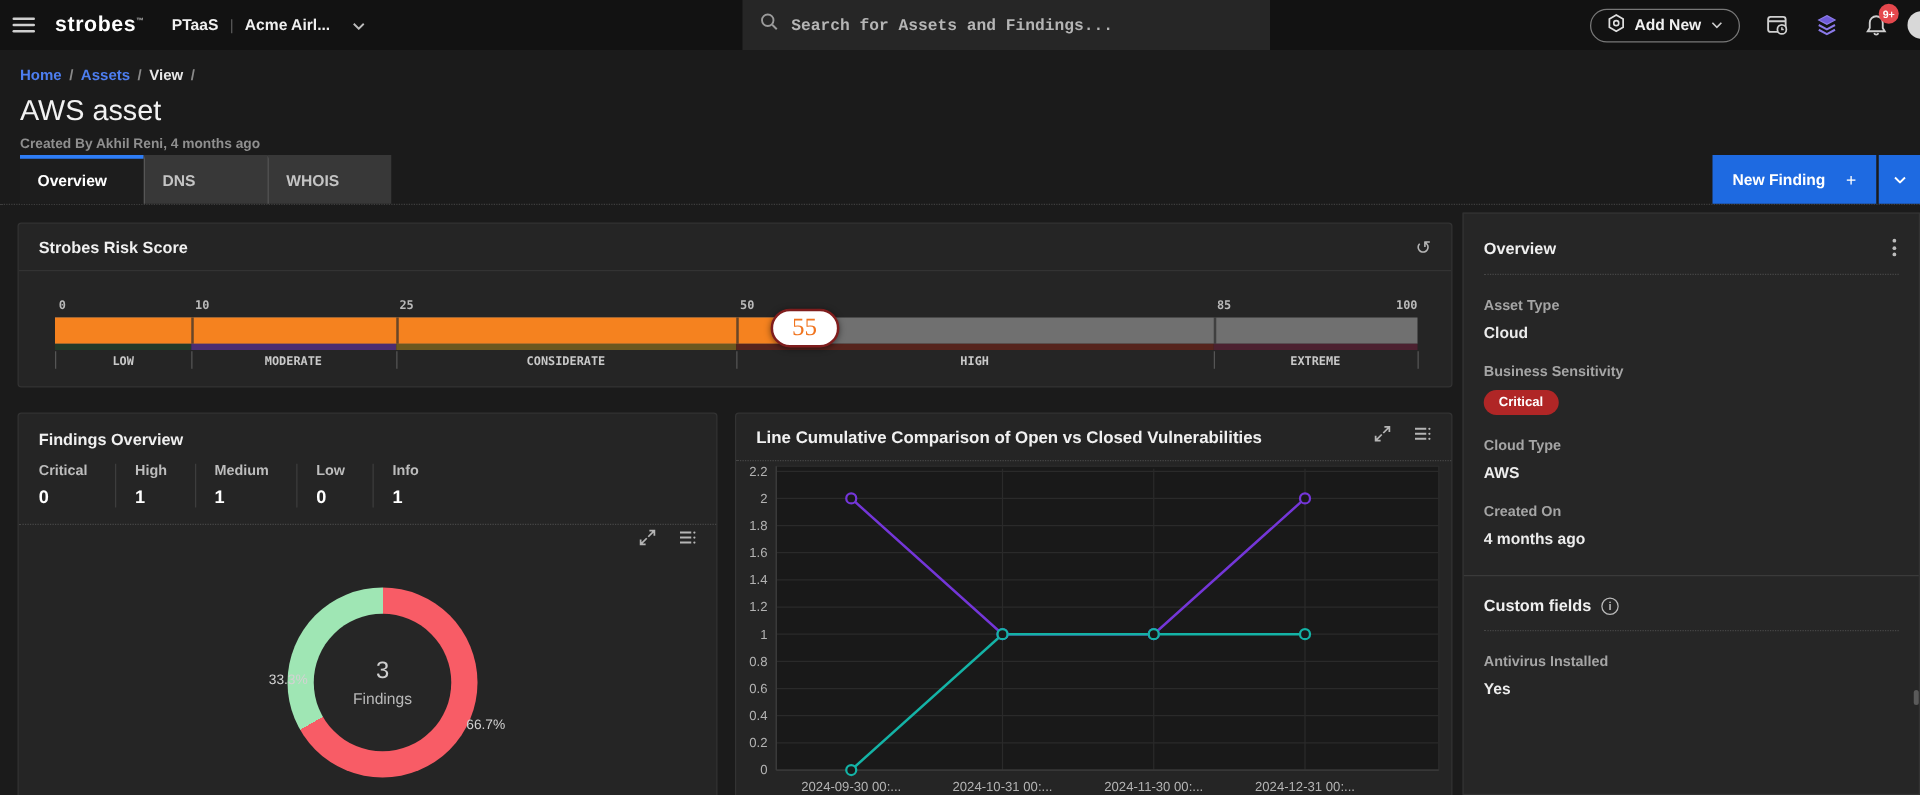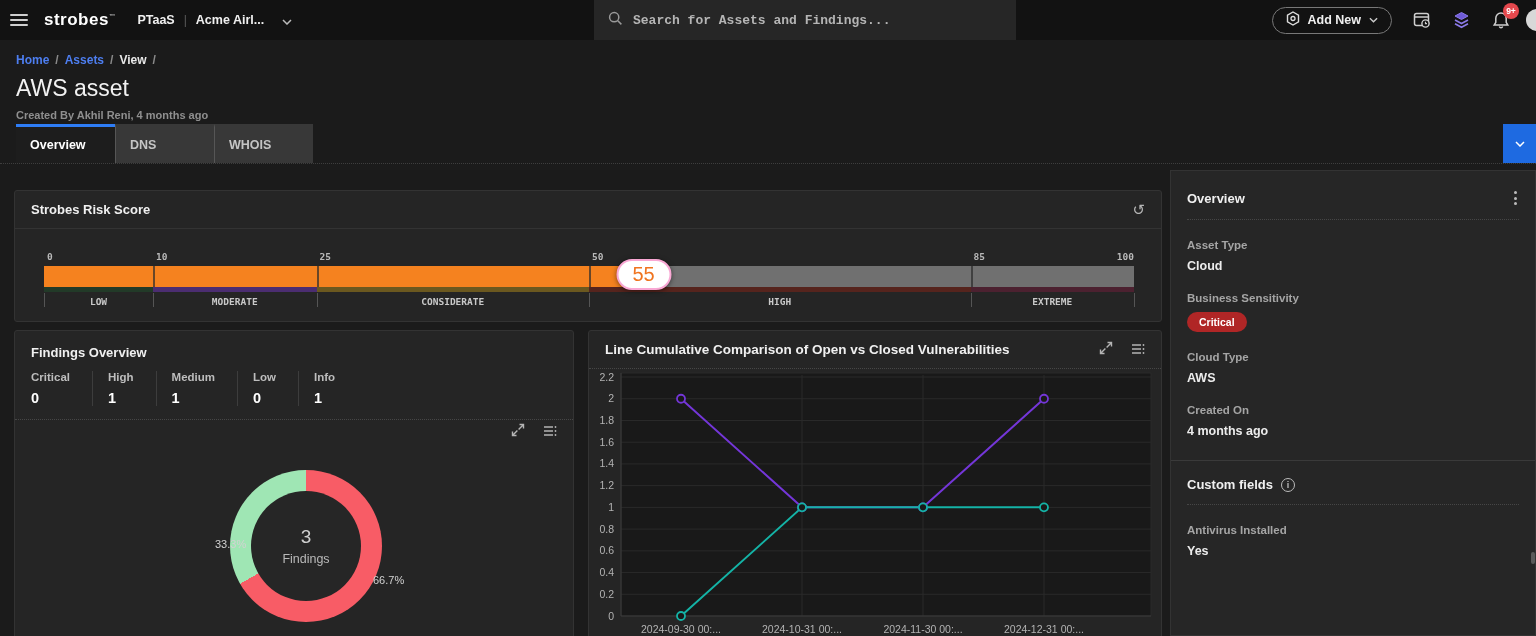--- a/index.html
+++ b/index.html
@@ -56,36 +56,36 @@
   .nf-main { width:131px; background:#1e6ae1; color:#fff; font-size:12.5px; font-weight:700;
              display:flex; align-items:center; justify-content:space-between; padding:0 16px; cursor:pointer; border:none;
              font-family:"Liberation Sans",sans-serif; }
   .nf-plus { font-size:14px; font-weight:400; }
   .nf-chev { width:33px; margin-left:2px; background:#1e6ae1; display:flex; align-items:center; justify-content:center; cursor:pointer; border:none; }
 
   
   .card { position:absolute; background:#252525; border:1px solid #333; border-radius:3px; }
 
   
-  .risk-card { left:14px; top:190px; width:1148px; height:132px; }
+  .risk-card { left:14px; top:178px; width:1148px; height:132px; }
   .card-head { height:38px; display:flex; align-items:center; justify-content:space-between;
                padding:0 16px; border-bottom:1px solid #333; }
   .card-title { font-size:13px; font-weight:700; color:#f0f0f0; }
   .refresh { font-family:"DejaVu Sans",sans-serif; font-size:15px; color:#b5b5b5; cursor:pointer; }
   .gauge { position:absolute; left:29px; top:60px; width:1090px; }
   .gauge-ticks { position:relative; height:13px; font-family:"DejaVu Sans Mono",monospace;
                  font-size:9.5px; font-weight:700; color:#b9b9b9; }
   .gauge-ticks span { position:absolute; top:0; }
   .gauge-bar { position:relative; height:21px; background:#707070; margin-top:2px; }
   .gauge-fill { position:absolute; left:0; top:0; bottom:0; background:#f5821f; }
   .gauge-bound { position:absolute; top:0; bottom:0; width:2px; background:#2c2c2c; opacity:.7; }
   .gauge-pill { position:absolute; top:-7px; transform:translateX(-50%); width:55px; height:31px;
-                background:#fff; border:2px solid #f9a8d4; border-radius:17px; color:#f0741f;
+                background:#fff; border:2px solid #7f1d1d; border-radius:17px; color:#f0741f;
                 font-size:20px; display:flex; align-items:center; justify-content:center;
-                box-shadow:0 1px 5px rgba(0,0,0,.5); z-index:3; }
+                box-shadow:0 1px 5px rgba(0,0,0,.5); z-index:3;font-family:Liberation Serif, serif; }
   .gauge-strip { position:relative; height:5px; }
   .gauge-seg-labels { position:relative; height:16px; margin-top:1px; font-family:"DejaVu Sans Mono",monospace;
                       font-size:9.5px; font-weight:700; color:#c9c9c9; }
   .seg-label { position:absolute; top:3px; text-align:center; }
   .seg-tick { position:absolute; top:0; width:1px; height:14px; background:#555; }
 
   
   .findings-card { left:14px; top:330px; width:560px; height:347px; }
   .fo-head { padding:12px 16px 0; }
   .stats { display:flex; margin:10px 16px 0; padding-bottom:13px; }
@@ -217,20 +217,24 @@
     <div class="page-sub">Created By Akhil Reni, 4 months ago</div>
   </div>
 
   <div class="tabbar">
     <div class="tabs">
       <div class="tab active">Overview</div>
       <div class="tab">DNS</div>
       <div class="tab">WHOIS</div>
     </div>
     <div class="nf-group">
+      <button class="nf-main">
+        <span>New Finding</span>
+        <span class="nf-plus">+</span>
+      </button>
       <button class="nf-chev">
         <svg width="10" height="6" viewBox="0 0 10 6">
             <polyline points="1,1 5,5 9,1" fill="none" stroke="#fff" stroke-width="1.5"></polyline>
           </svg>
       </button>
     </div>
   </div>
 
   <section class="card risk-card">
     <div class="card-head">

